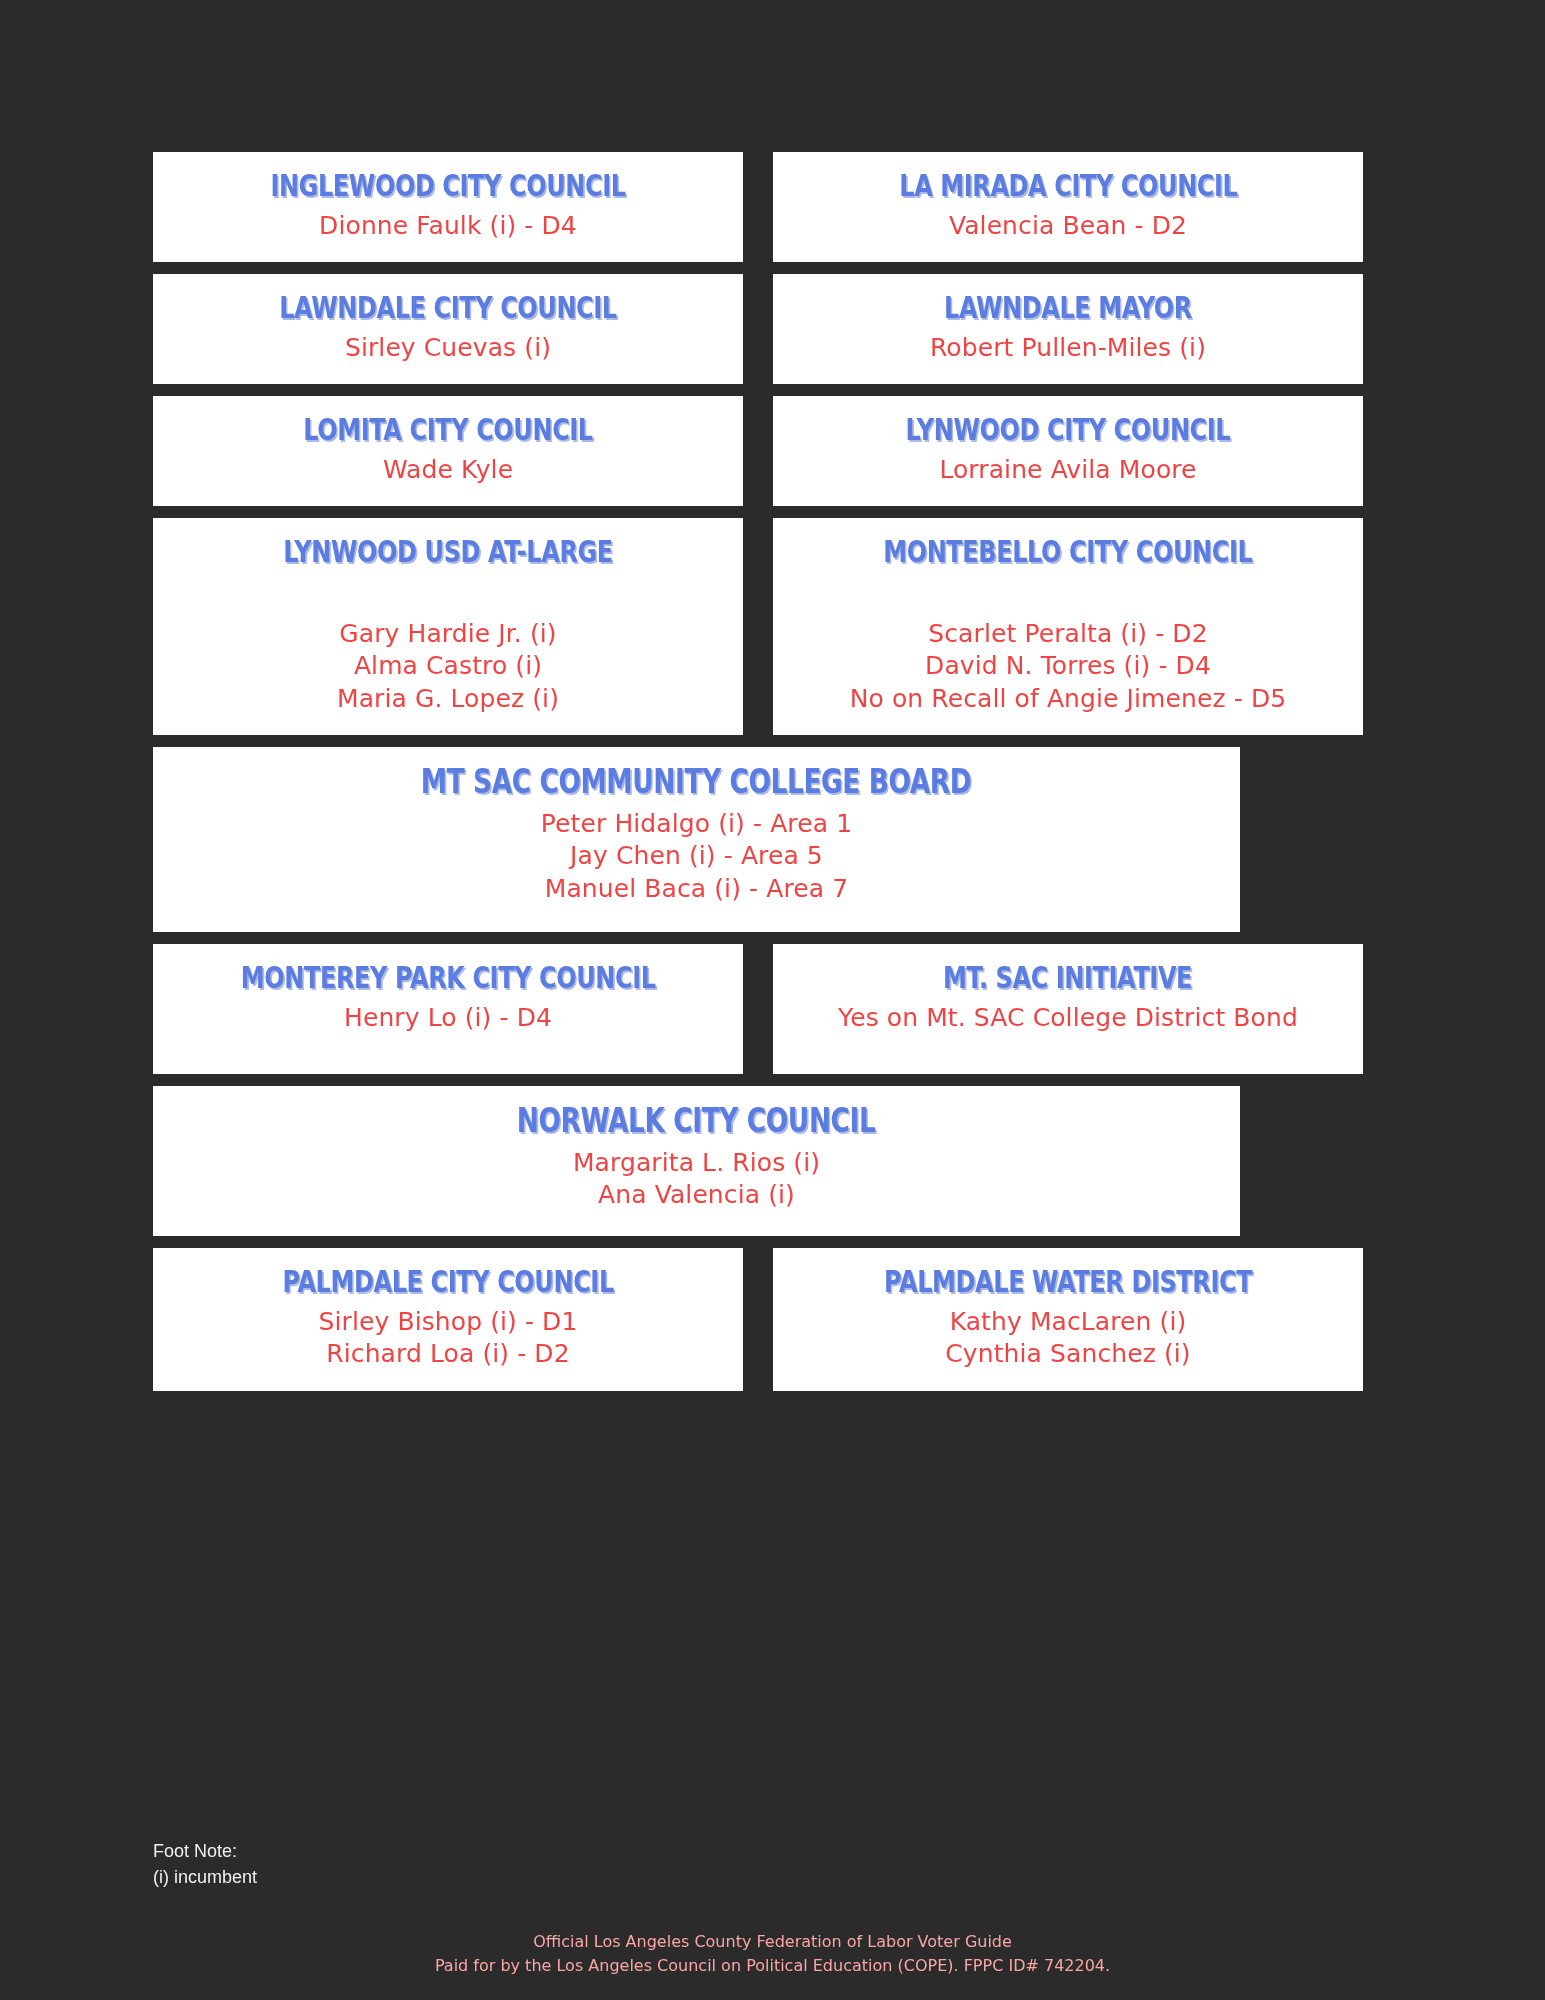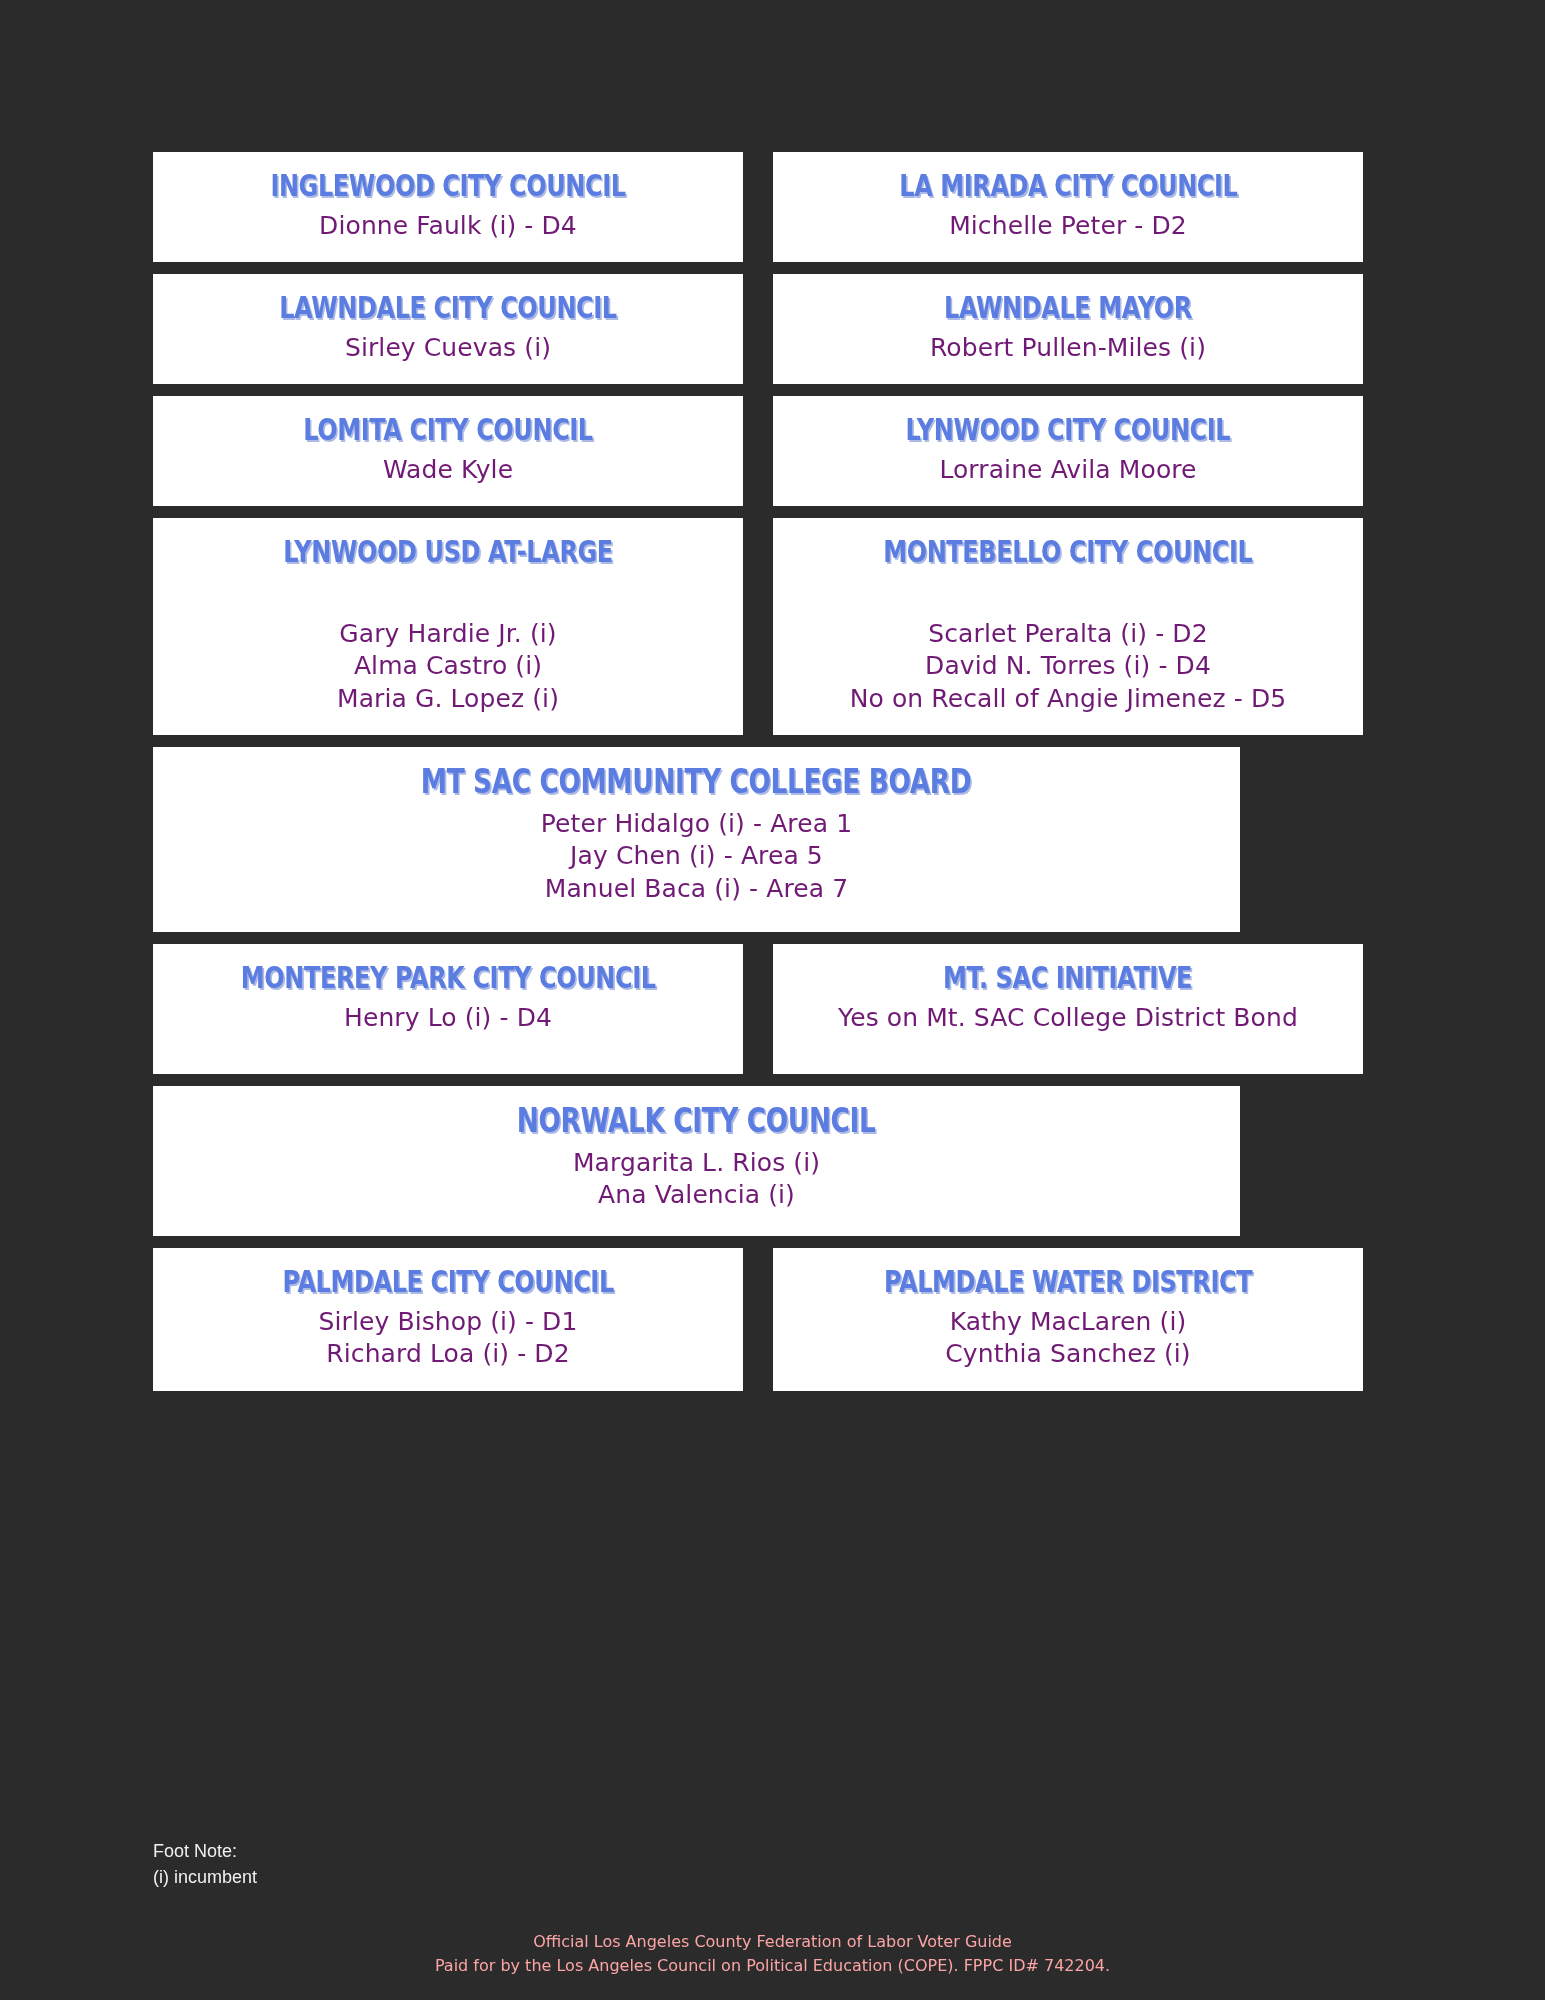--- a/index.html
+++ b/index.html
@@ -63,21 +63,21 @@
     white-space: nowrap;
     text-shadow: 2px 2px 0 rgba(60,90,190,0.42);
     margin-bottom: 8px;
   }
 
   .card.full .card-title {
     font-size: 33px;
   }
 
   .card-body {
-    color: #701a75;
+    color: #ef4444;
     font-family: "DejaVu Sans", sans-serif;
     font-size: 25px;
     line-height: 1.30;
     font-weight: 400;
     letter-spacing: 0.1px;
   }
 
   .card-body .line { display: block; white-space: nowrap; }
 
   
@@ -119,21 +119,21 @@
   <div class="grid">
       <div class="card half h-1">
         <div class="card-title">INGLEWOOD CITY COUNCIL</div>
         <div class="card-body">
           <span class="line">Dionne Faulk (i) - D4</span>
         </div>
       </div>
       <div class="card half h-1">
         <div class="card-title">LA MIRADA CITY COUNCIL</div>
         <div class="card-body">
-          <span class="line">Michelle Peter - D2</span>
+          <span class="line">Valencia Bean - D2</span>
         </div>
       </div>
       <div class="card half h-1">
         <div class="card-title">LAWNDALE CITY COUNCIL</div>
         <div class="card-body">
           <span class="line">Sirley Cuevas (i)</span>
         </div>
       </div>
       <div class="card half h-1">
         <div class="card-title">LAWNDALE MAYOR</div>

